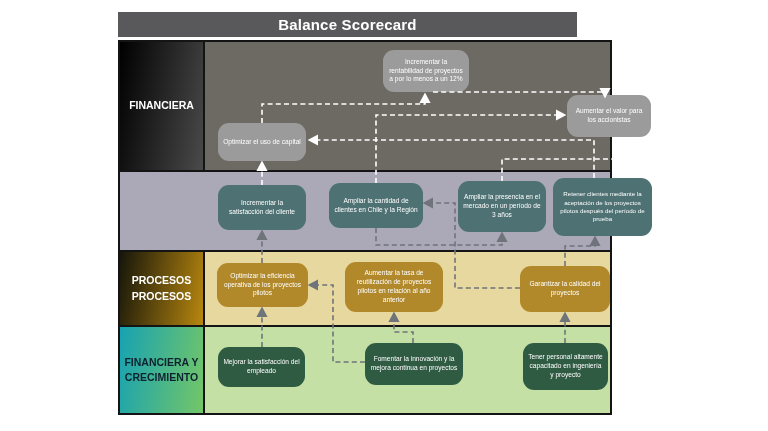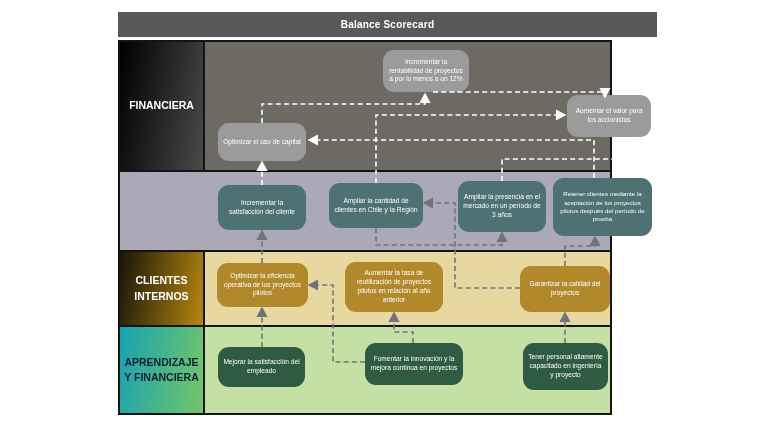--- a/index.html
+++ b/index.html
@@ -1,22 +1,22 @@
 <!DOCTYPE html>
 <html style="--title_bg: #59585a; --fin_label_from: #000000; --fin_label_to: #4a4a4a; --fin_bg: #6c6a63; --fin_box: #9c9b9b; --cli_label_from: #52dbe4; --cli_label_to: #0b57c4; --cli_bg: #aba9b8; --cli_box: #4e7173; --pro_label_from: #16160a; --pro_label_to: #b8870f; --pro_bg: #e7d89f; --pro_box: #b1892b; --apr_label_from: #17a2b2; --apr_label_to: #74c667; --apr_bg: #c5e0a5; --apr_box: #2f5b43; --arrow_light: #ffffff; --arrow_dark: #6f737a;"><head>
 <meta charset="utf-8">
 <style>
   html,body{margin:0;padding:0;background:#fff;}
   *{box-sizing:border-box;}
   body{font-family:"Liberation Sans", sans-serif;}
   .canvas{position:relative;width:768px;height:431px;background:#fff;overflow:hidden;}
 
   .title-bar{
-    position:absolute;left:118px;top:12px;width:539px;height:25px;
-    background:var(--title_bg);color:#fff;font-weight:bold;font-size:10px;
+    position:absolute;left:118px;top:12px;width:459px;height:25px;
+    background:var(--title_bg);color:#fff;font-weight:bold;font-size:15px;
     display:flex;align-items:center;justify-content:center;letter-spacing:.2px;
   }
 
   .board{
     position:absolute;left:118px;top:40px;width:494px;height:375px;
     border:2px solid #141414;background:#ef4444;
   }
   .row{display:flex;width:100%;}
   .row-fin{height:130px;border-bottom:2px solid #141414;}
   .row-cli{height:80px;border-bottom:2px solid #141414;}
@@ -78,25 +78,25 @@
   <div class="board">
 
     <div class="row row-fin">
       <div class="row-label">FINANCIERA</div>
       <div class="row-content"></div>
     </div>
     <div class="row row-cli">
       <div class="row-content"></div>
     </div>
     <div class="row row-pro">
-      <div class="row-label">CLIENTES INTERNOS</div>
+      <div class="row-label">PROCESOS PROCESOS</div>
       <div class="row-content"></div>
     </div>
     <div class="row row-apr">
-      <div class="row-label">APRENDIZAJE Y FINANCIERA</div>
+      <div class="row-label">FINANCIERA Y CRECIMIENTO</div>
       <div class="row-content"></div>
     </div>
 
     <div class="node node-fin pos-f1">Incrementar la rentabilidad de proyectos a por lo menos a un 12%</div>
     <div class="node node-fin pos-f2">Aumentar el valor para los accionistas</div>
     <div class="node node-fin pos-f3">Optimizar el uso de capital</div>
 
     <div class="node node-cli pos-c1">Incrementar la satisfacción del cliente</div>
     <div class="node node-cli pos-c2">Ampliar la cantidad de clientes en Chile y la Región</div>
     <div class="node node-cli pos-c3">Ampliar la presencia en el mercado en un período de 3 años</div>

